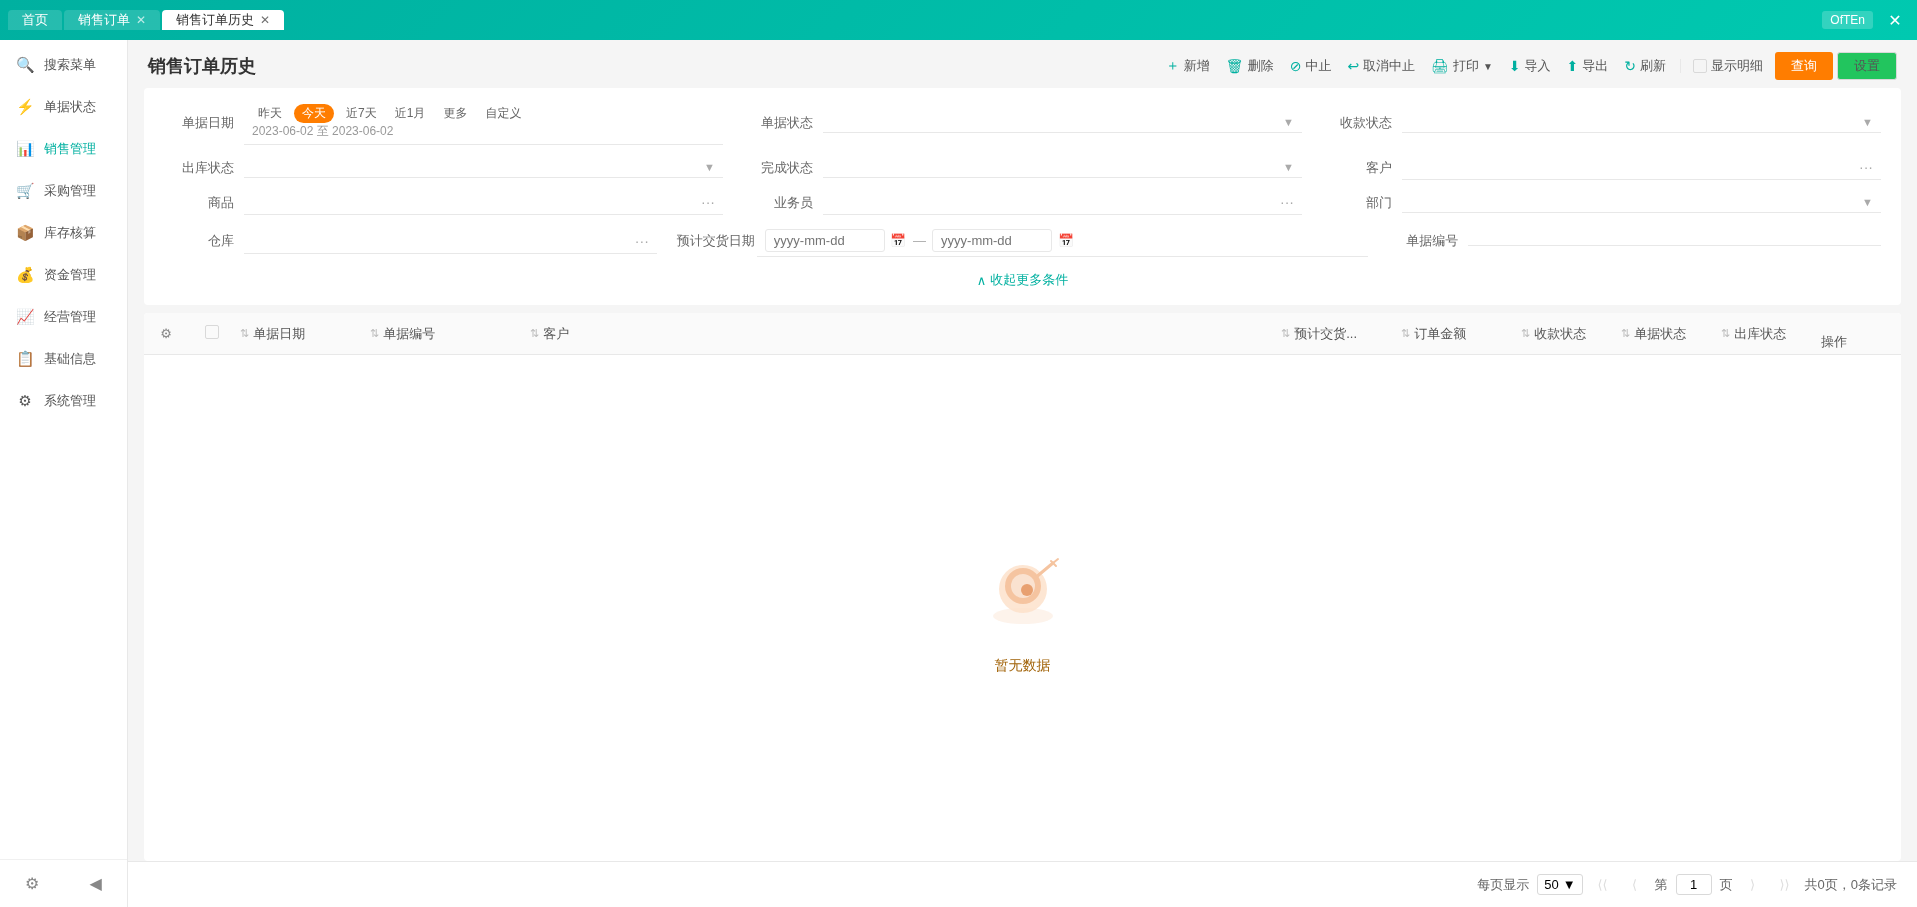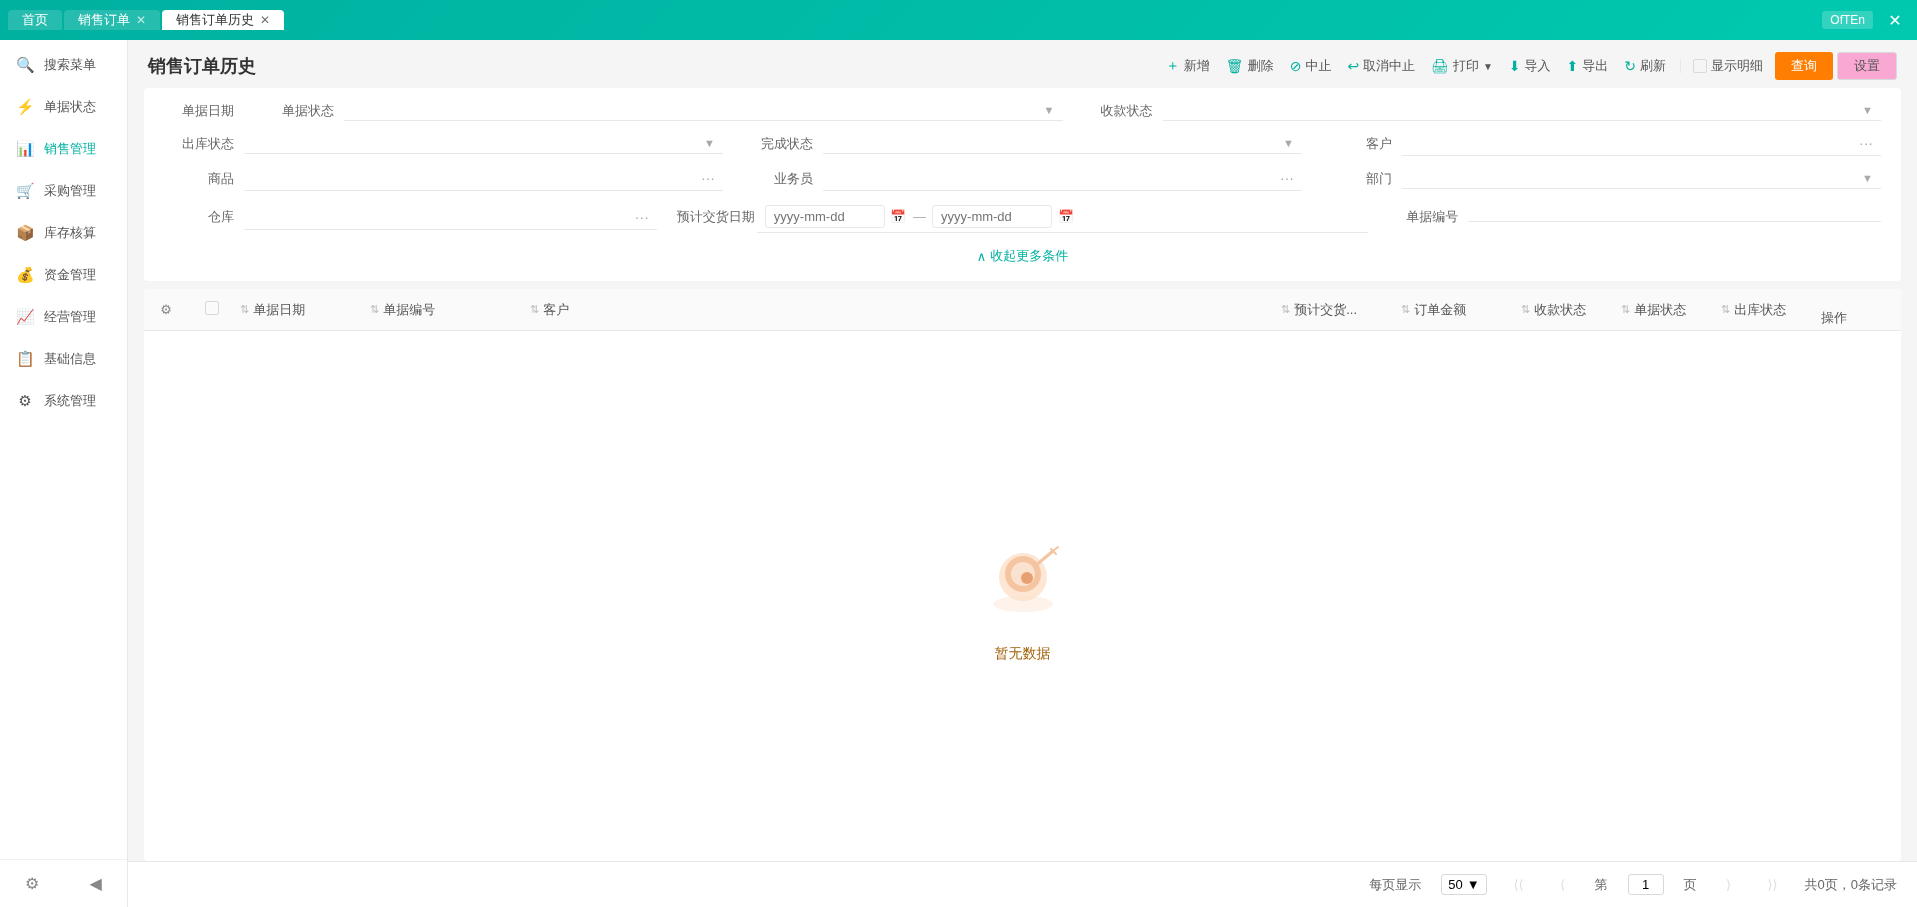--- a/index.html
+++ b/index.html
@@ -152,21 +152,21 @@
     .query-btn {
       background: #ff7d00;
       color: #fff;
       border: none;
       padding: 5px 16px;
       border-radius: 3px;
       cursor: pointer;
       font-size: 13px;
     }
     .settings-btn {
-      background: #f9a8d4;
+      background: #22c55e;
       color: #555;
       border: 1px solid #d9d9d9;
       padding: 4px 16px;
       border-radius: 3px;
       cursor: pointer;
       font-size: 13px;
     }
 
     
     .filter-area {
@@ -295,21 +295,21 @@
 
     
     .footer {
       height: 46px;
       background: #fff;
       border-top: 1px solid #e8e8e8;
       display: flex;
       align-items: center;
       justify-content: flex-end;
       padding: 8px 20px;
-      gap: 20px;
+      gap: 8px;
       flex-shrink: 0;
     }
     .pagination-label { color: #666; font-size: 13px; }
     .pagination-select {
       border: 1px solid #d9d9d9;
       border-radius: 3px;
       padding: 2px 6px;
       font-size: 13px;
       display: flex;
       align-items: center;
@@ -475,20 +475,31 @@
           <button class="query-btn">查询</button>
           <button class="settings-btn">设置</button>
         </div>
       </div>
     </div>
 
     <div class="filter-area">
 
       <div class="filter-row">
         <span class="filter-label">单据日期</span>
+        <div style="flex:1;display:flex;flex-direction:column;border-bottom:1px solid #e8e8e8;padding:4px 8px;">
+          <div class="date-tabs">
+            <span class="date-tab">昨天</span>
+            <span class="date-tab active">今天</span>
+            <span class="date-tab">近7天</span>
+            <span class="date-tab">近1月</span>
+            <span class="date-tab">更多</span>
+            <span class="date-tab">自定义</span>
+          </div>
+          <div class="date-range">2023-06-02 至 2023-06-02</div>
+        </div>
         <span class="filter-label" style="margin-left:20px;">单据状态</span>
         <div style="flex:1;display:flex;align-items:center;border-bottom:1px solid #e8e8e8;padding:4px 8px;">
           <span style="flex:1;color:#bbb;"></span>
           <span class="chevron">▼</span>
         </div>
         <span class="filter-label" style="margin-left:20px;">收款状态</span>
         <div style="flex:1;display:flex;align-items:center;border-bottom:1px solid #e8e8e8;padding:4px 8px;">
           <span style="flex:1;color:#bbb;"></span>
           <span class="chevron">▼</span>
         </div>

